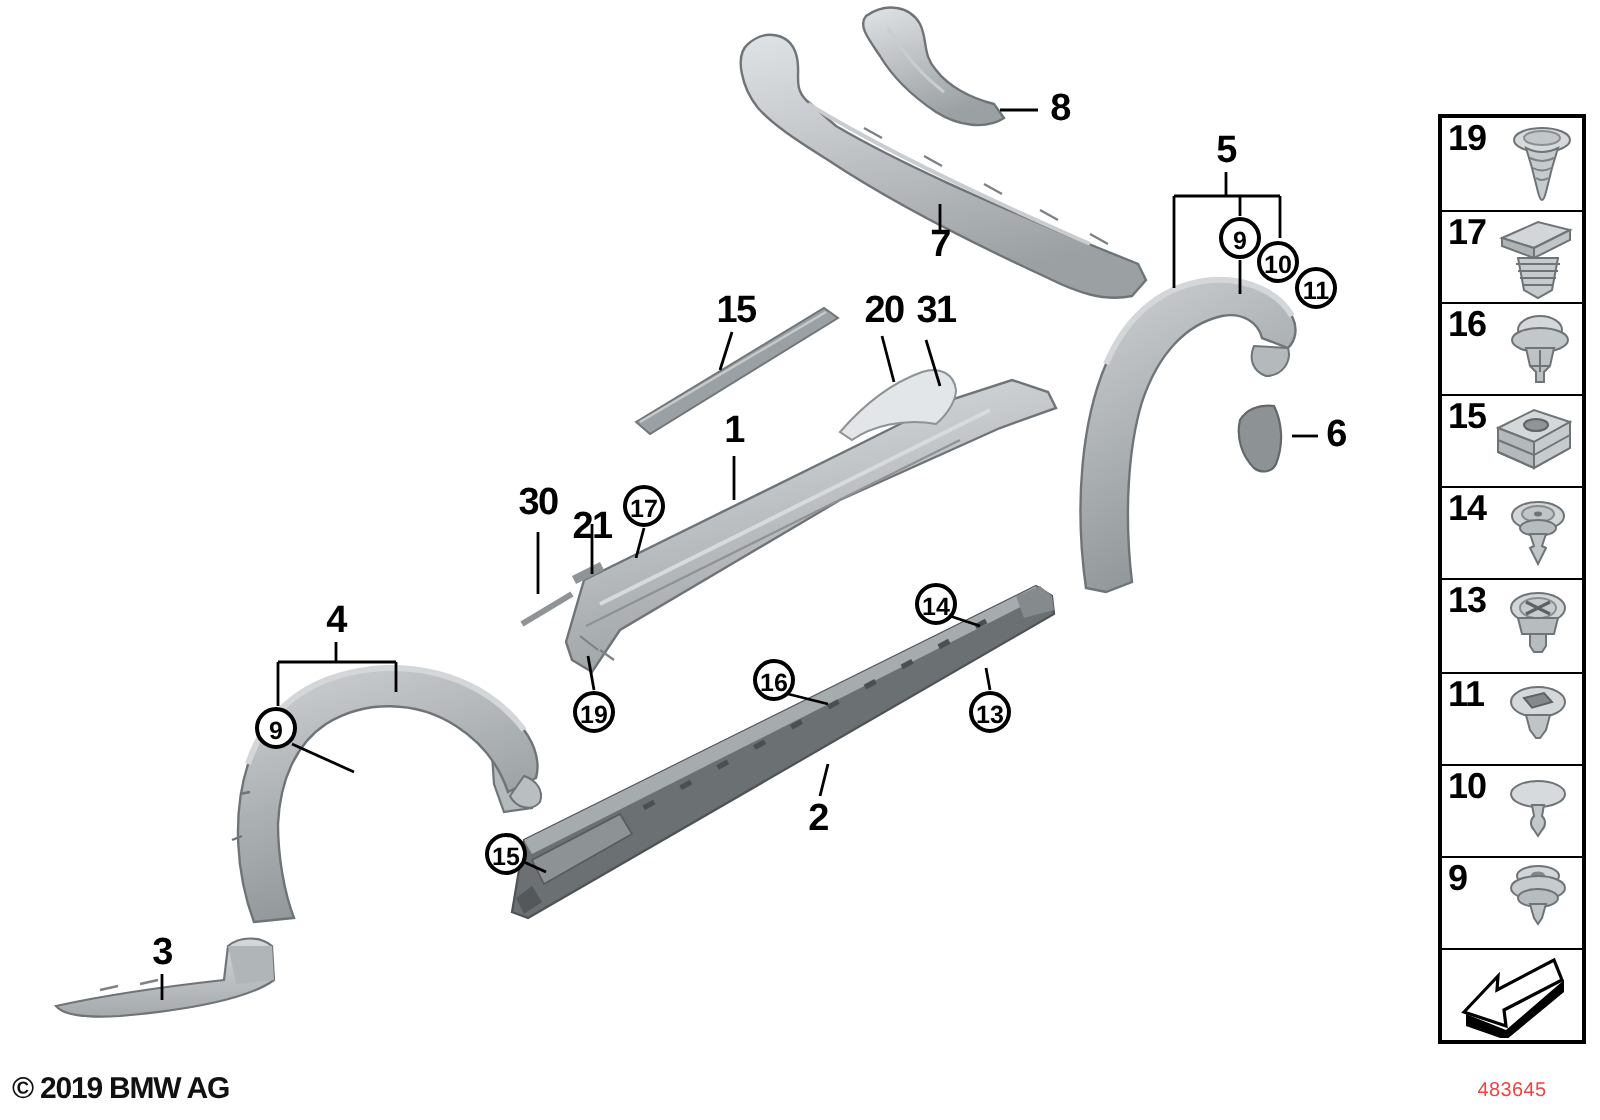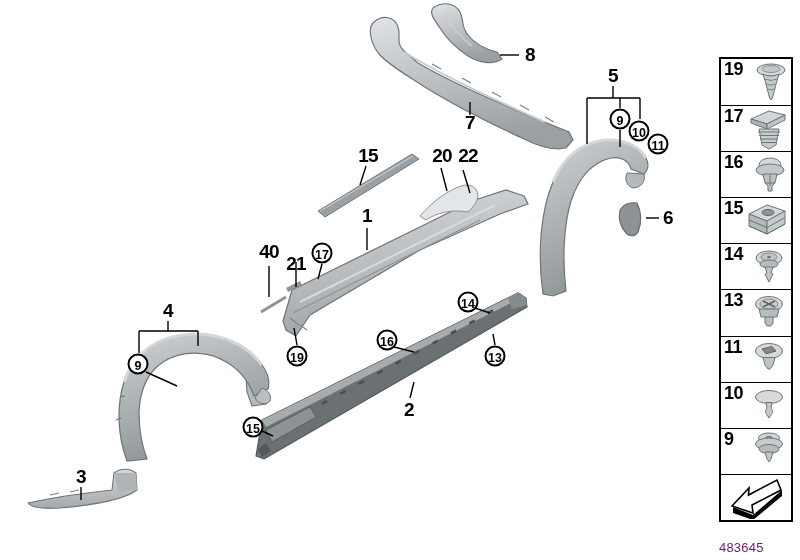--- a/index.html
+++ b/index.html
@@ -13,22 +13,22 @@
         transform:translate(-50%,-50%);color:#000;box-sizing:border-box;}
   #sidebar{position:absolute;left:719px;top:57px;width:74px;border:2px solid #000;background:#fff;
            box-sizing:border-box;}
   .srow{position:relative;height:46.1px;border-top:1.5px solid #000;box-sizing:border-box;}
   .srow:first-child{border-top:none;}
   .snum{position:absolute;left:3px;top:0px;font-weight:bold;font-size:18px;letter-spacing:-0.5px;}
   .sicon{position:absolute;right:0px;top:50%;transform:translateY(-50%);line-height:0;}
   .sicon-center{position:absolute;left:50%;top:50%;transform:translate(-50%,-50%);line-height:0;}
   #copyright{position:absolute;left:6px;top:536px;font-size:15px;font-weight:bold;
              letter-spacing:-0.6px;color:#111;}
-  #docnum{position:absolute;left:719px;top:540px;width:74px;text-align:left;
-          font-size:13px;color:#701a75;letter-spacing:0.2px;}
+  #docnum{position:absolute;left:719px;top:540px;width:74px;text-align:center;
+          font-size:10px;color:#ef4444;letter-spacing:0.2px;}
 </style>
 </head>
 <body>
 
 <div id="app">
 
   <svg id="diagram-svg" width="800" height="560" viewBox="0 0 800 560">
     <defs>
       <linearGradient id="gL" x1="0" y1="0" x2="0.35" y2="1">
         <stop offset="0" stop-color="#e0e3e5"></stop>
@@ -145,22 +145,22 @@
   <div class="lbl" style="left:367px;top:216px">1</div>
   <div class="lbl" style="left:409px;top:410px">2</div>
   <div class="lbl" style="left:81px;top:477px">3</div>
   <div class="lbl" style="left:168px;top:311px">4</div>
   <div class="lbl" style="left:613px;top:76px">5</div>
   <div class="lbl" style="left:668px;top:218px">6</div>
   <div class="lbl" style="left:470px;top:123px">7</div>
   <div class="lbl" style="left:530px;top:55px">8</div>
   <div class="lbl" style="left:368px;top:156px">15</div>
   <div class="lbl" style="left:442px;top:156px">20</div>
-  <div class="lbl" style="left:468px;top:156px">22</div>
-  <div class="lbl" style="left:269px;top:252px">40</div>
+  <div class="lbl" style="left:468px;top:156px">31</div>
+  <div class="lbl" style="left:269px;top:252px">30</div>
   <div class="lbl" style="left:296px;top:264px">21</div>
 
   <div class="circ" style="left:322px;top:253px">17</div>
   <div class="circ" style="left:297px;top:356px">19</div>
   <div class="circ" style="left:138px;top:364px">9</div>
   <div class="circ" style="left:620px;top:119px">9</div>
   <div class="circ" style="left:639px;top:131px">10</div>
   <div class="circ" style="left:658px;top:144px">11</div>
   <div class="circ" style="left:387px;top:340px">16</div>
   <div class="circ" style="left:468px;top:302px">14</div>
@@ -283,15 +283,16 @@
       <span class="sicon-center">
         <svg width="58" height="44" viewBox="0 0 58 44">
           <path d="M6,32 L26,40 L55,15 L55,21 L26,45 L6,38 Z" fill="#000"></path>
           <path d="M5,31 L22,13 L21.5,20 L50,5 L54,15 L25,30 L26,38 Z" fill="#fff" stroke="#000" stroke-width="1.6"></path>
         </svg>
       </span>
     </div>
 
   </div>
 
+  <div id="copyright">© 2019 BMW AG</div>
   <div id="docnum">483645</div>
 
 </div>
 
 </body></html>

